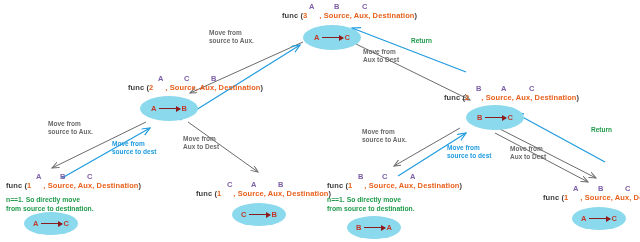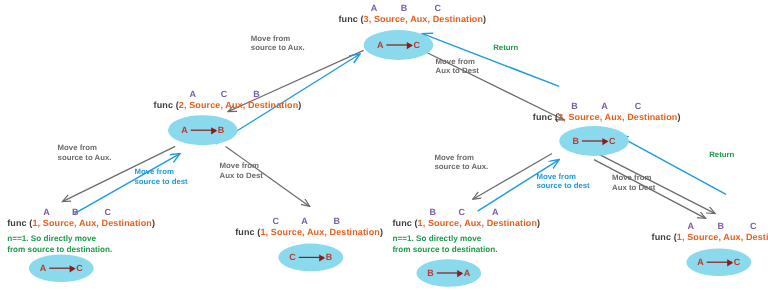--- a/index.html
+++ b/index.html
@@ -15,21 +15,21 @@
   .call{position:absolute;white-space:nowrap;}
   .params{position:relative;height:9px;}
   .params span{
     position:absolute;top:0;
     font-size:7.5px;font-weight:bold;color:#7B5EA7;letter-spacing:.2px;
   }
   .sig{
     font-size:7.5px;font-weight:bold;color:#3d3d3d;letter-spacing:.1px;
   }
   .sig .n{color:#E8601C;}
-  .sig .args{color:#E8601C;}
+  .sig .args{color:#E8601C;margin-left:12px;}
 
   
   .node{
     position:absolute;
     width:58px;height:25px;border-radius:50%;
     background:#8AD9EC;
     display:flex;align-items:center;justify-content:center;
   }
   .node.sm{width:54px;height:23px;}
   .node-inner{display:flex;align-items:center;gap:1px;}

